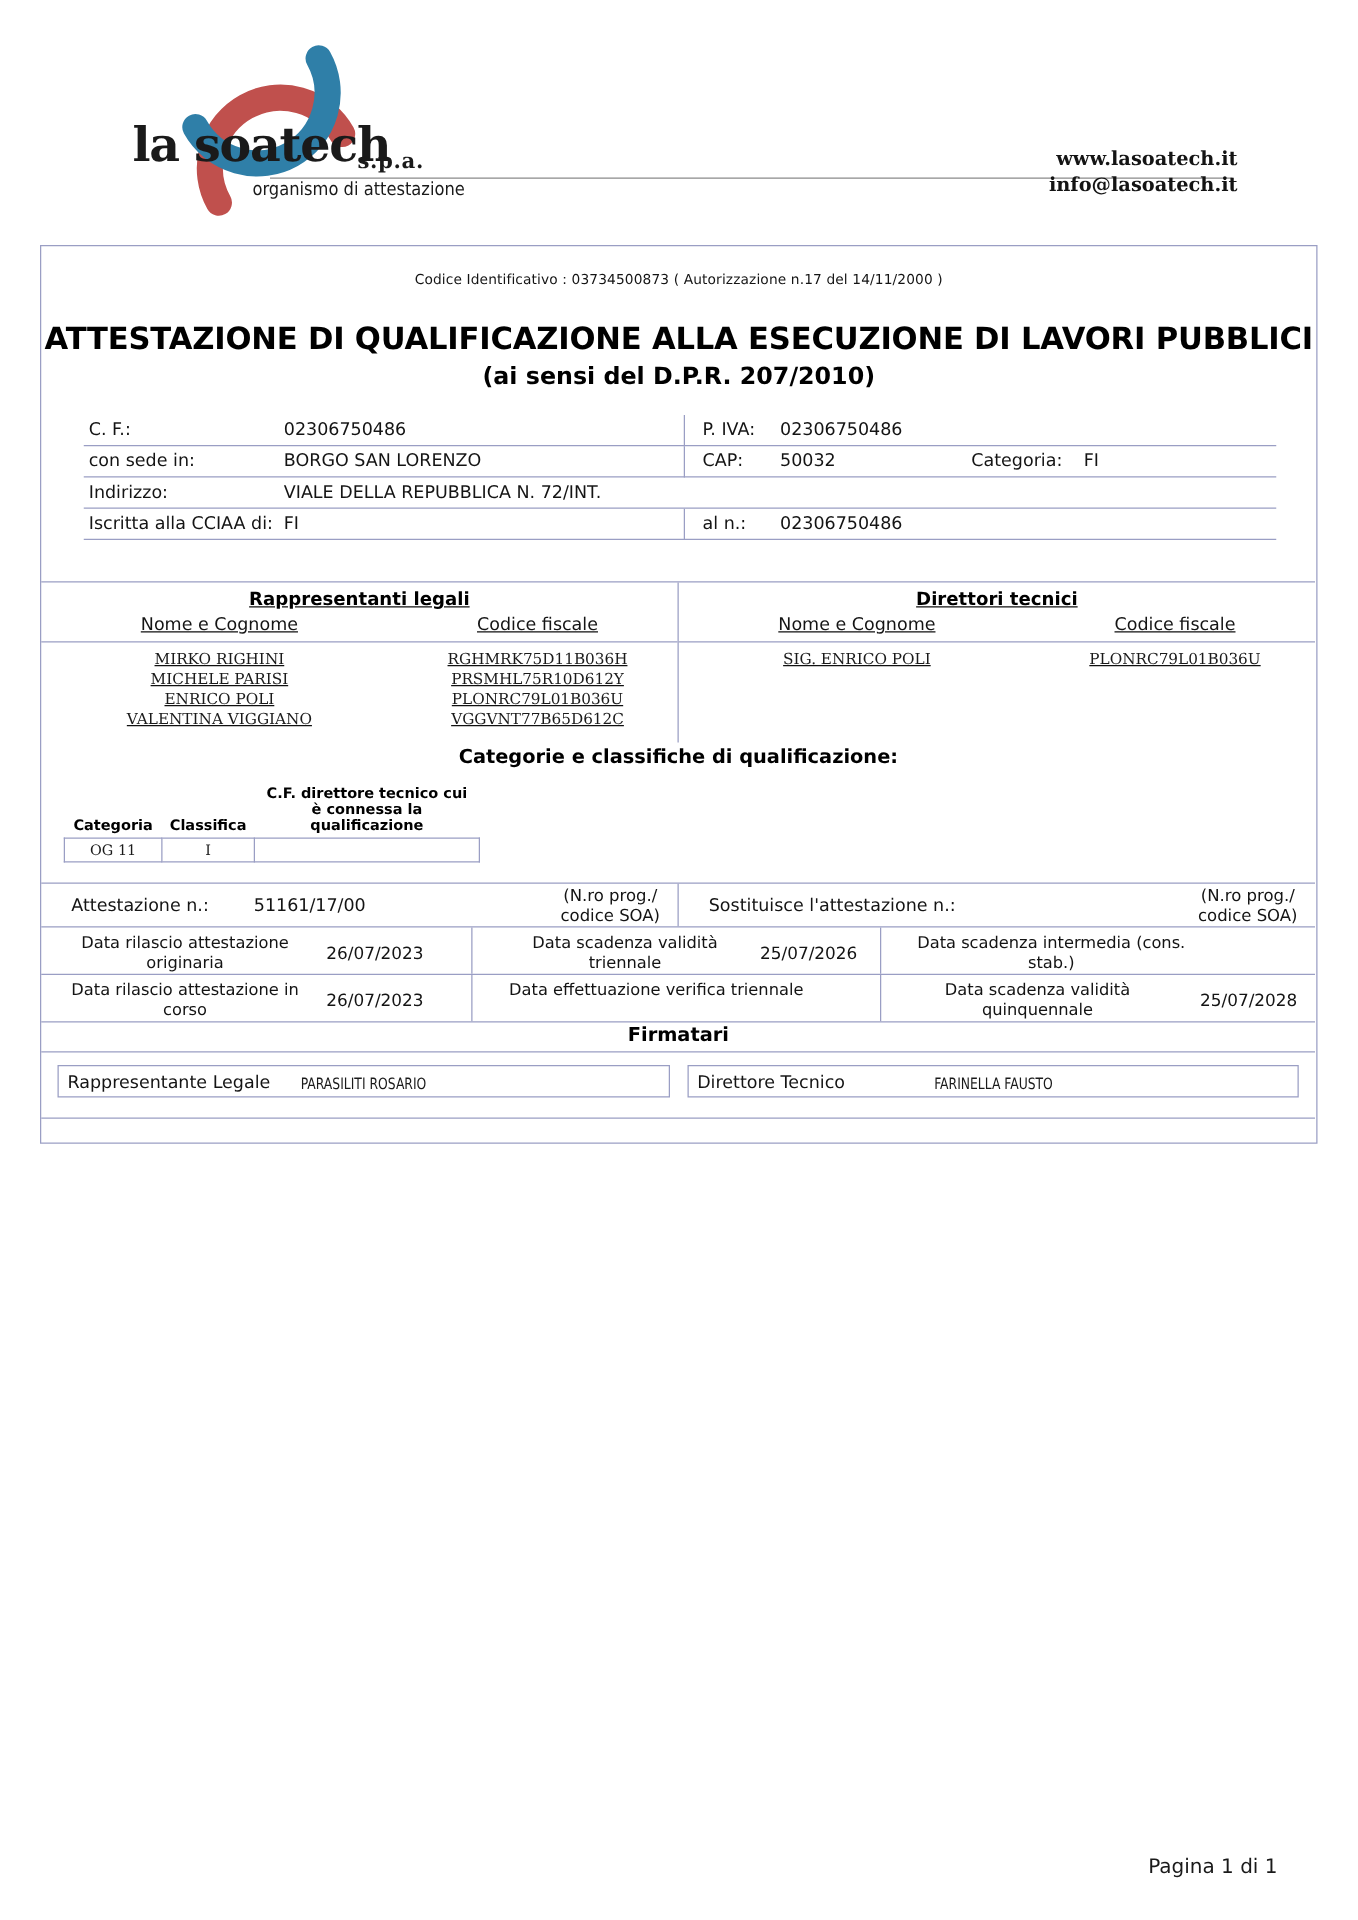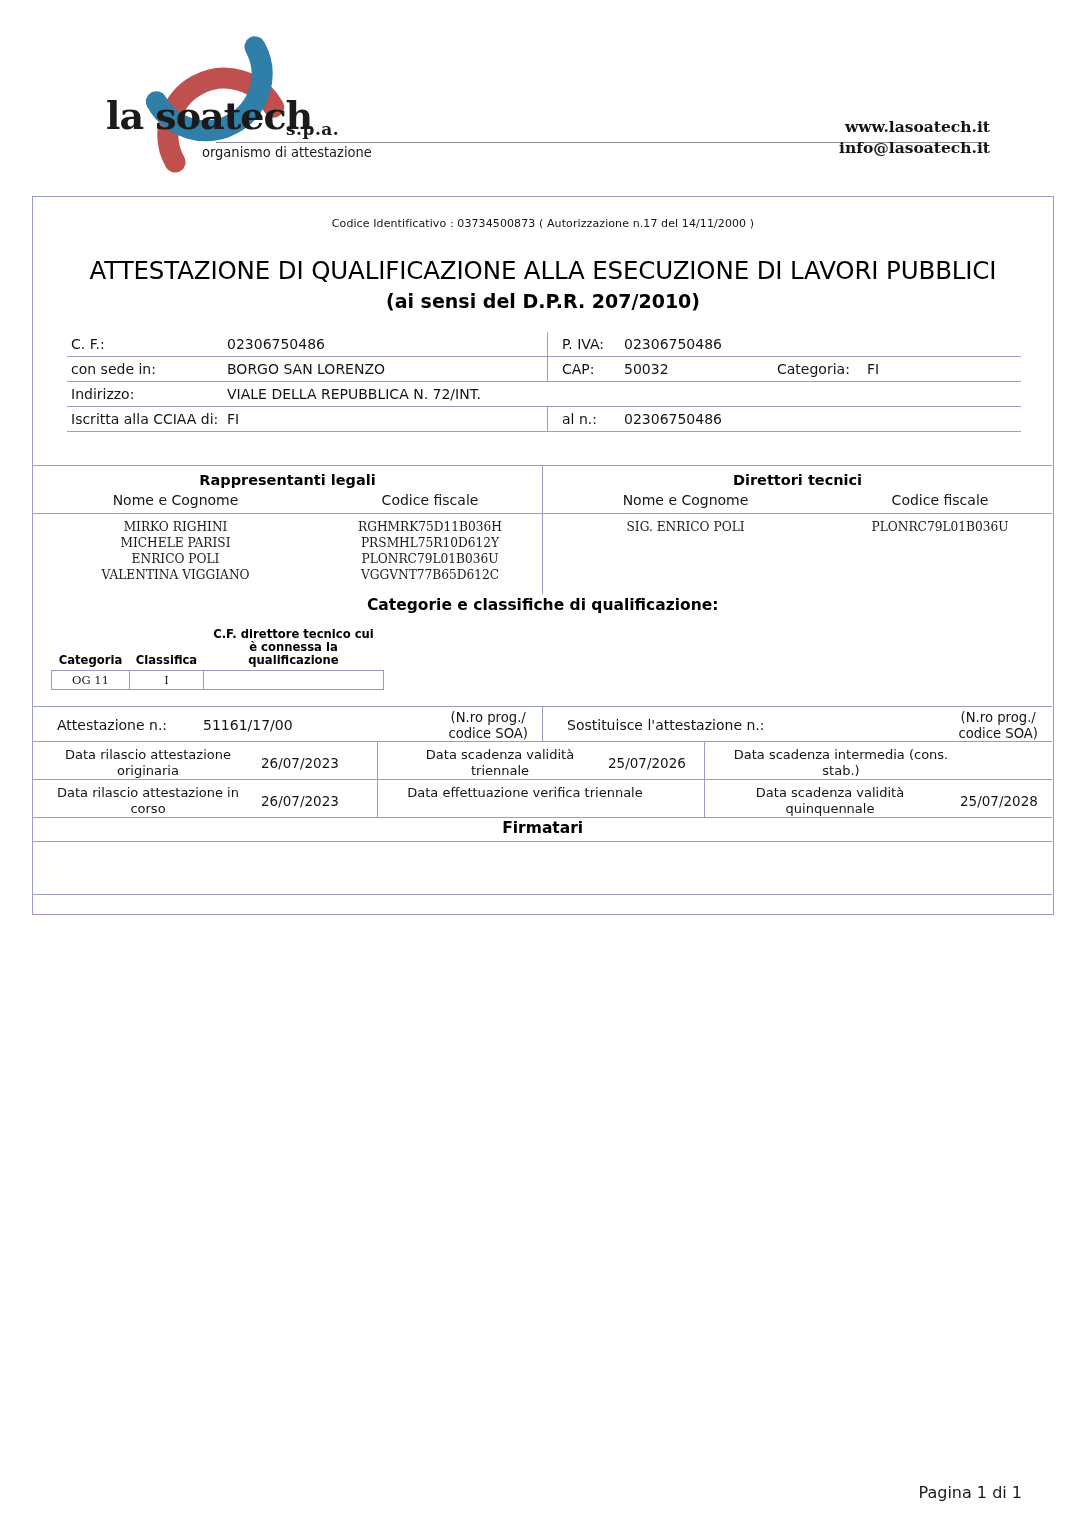--- a/index.html
+++ b/index.html
@@ -77,21 +77,21 @@
     margin-top: 20px;
     text-align: center;
     font-size: 11px;
     letter-spacing: 0.1px;
     color: #141414;
   }
   #title-main {
     margin-top: 26px;
     text-align: center;
     font-size: 24.5px;
-    font-weight: normal;
+    font-weight: bold;
     letter-spacing: -0.15px;
     color: #000;
   }
   #title-sub {
     margin-top: 5px;
     text-align: center;
     font-size: 19px;
     font-weight: bold;
     color: #000;
   }
@@ -127,21 +127,21 @@
   .cvalue.r { left: 557px; }
   .clabel.r2 { left: 710px; }
   .cvalue.r2 { left: 800px; }
 
   
   #people {
     position: absolute; left: 0; top: 268px;
     width: 1019.4px;
     border-top: 1.2px solid #9a9ec4;
   }
-  #people-inner { display: flex; width: 100%; }
+  #people-inner { display: flex; width: 100%; text-decoration: underline; }
   .pcol { position: relative; }
   .pcol.left { width: 510px; border-right: 1.2px solid #9a9ec4; }
   .pcol.right { width: 509px; }
   .p-title {
     text-align: center;
     font-size: 14.5px; font-weight: bold;
     padding-top: 6px;
     color: #000;
   }
   .p-heads {
@@ -481,17 +481,27 @@
       </div>
       <div class="dcell d3 r2c3">
         <span class="dlabel">Data scadenza validità quinquennale</span>
         <span class="dval">25/07/2028</span>
       </div>
     </div>
   </div>
 
   <div id="firm-title">Firmatari</div>
 
+  <div id="firm-row">
+    <div class="firm-box">
+      <span class="firm-role">Rappresentante Legale</span>
+      <span class="firm-name">PARASILITI ROSARIO</span>
+    </div>
+    <div class="firm-box">
+      <span class="firm-role">Direttore Tecnico</span>
+      <span class="firm-name">FARINELLA FAUSTO</span>
+    </div>
+  </div>
 
   <div id="firm-bottom-rule"></div>
 </div>
 
 <div id="footer">Pagina 1 di 1</div>
 
 </body></html>

